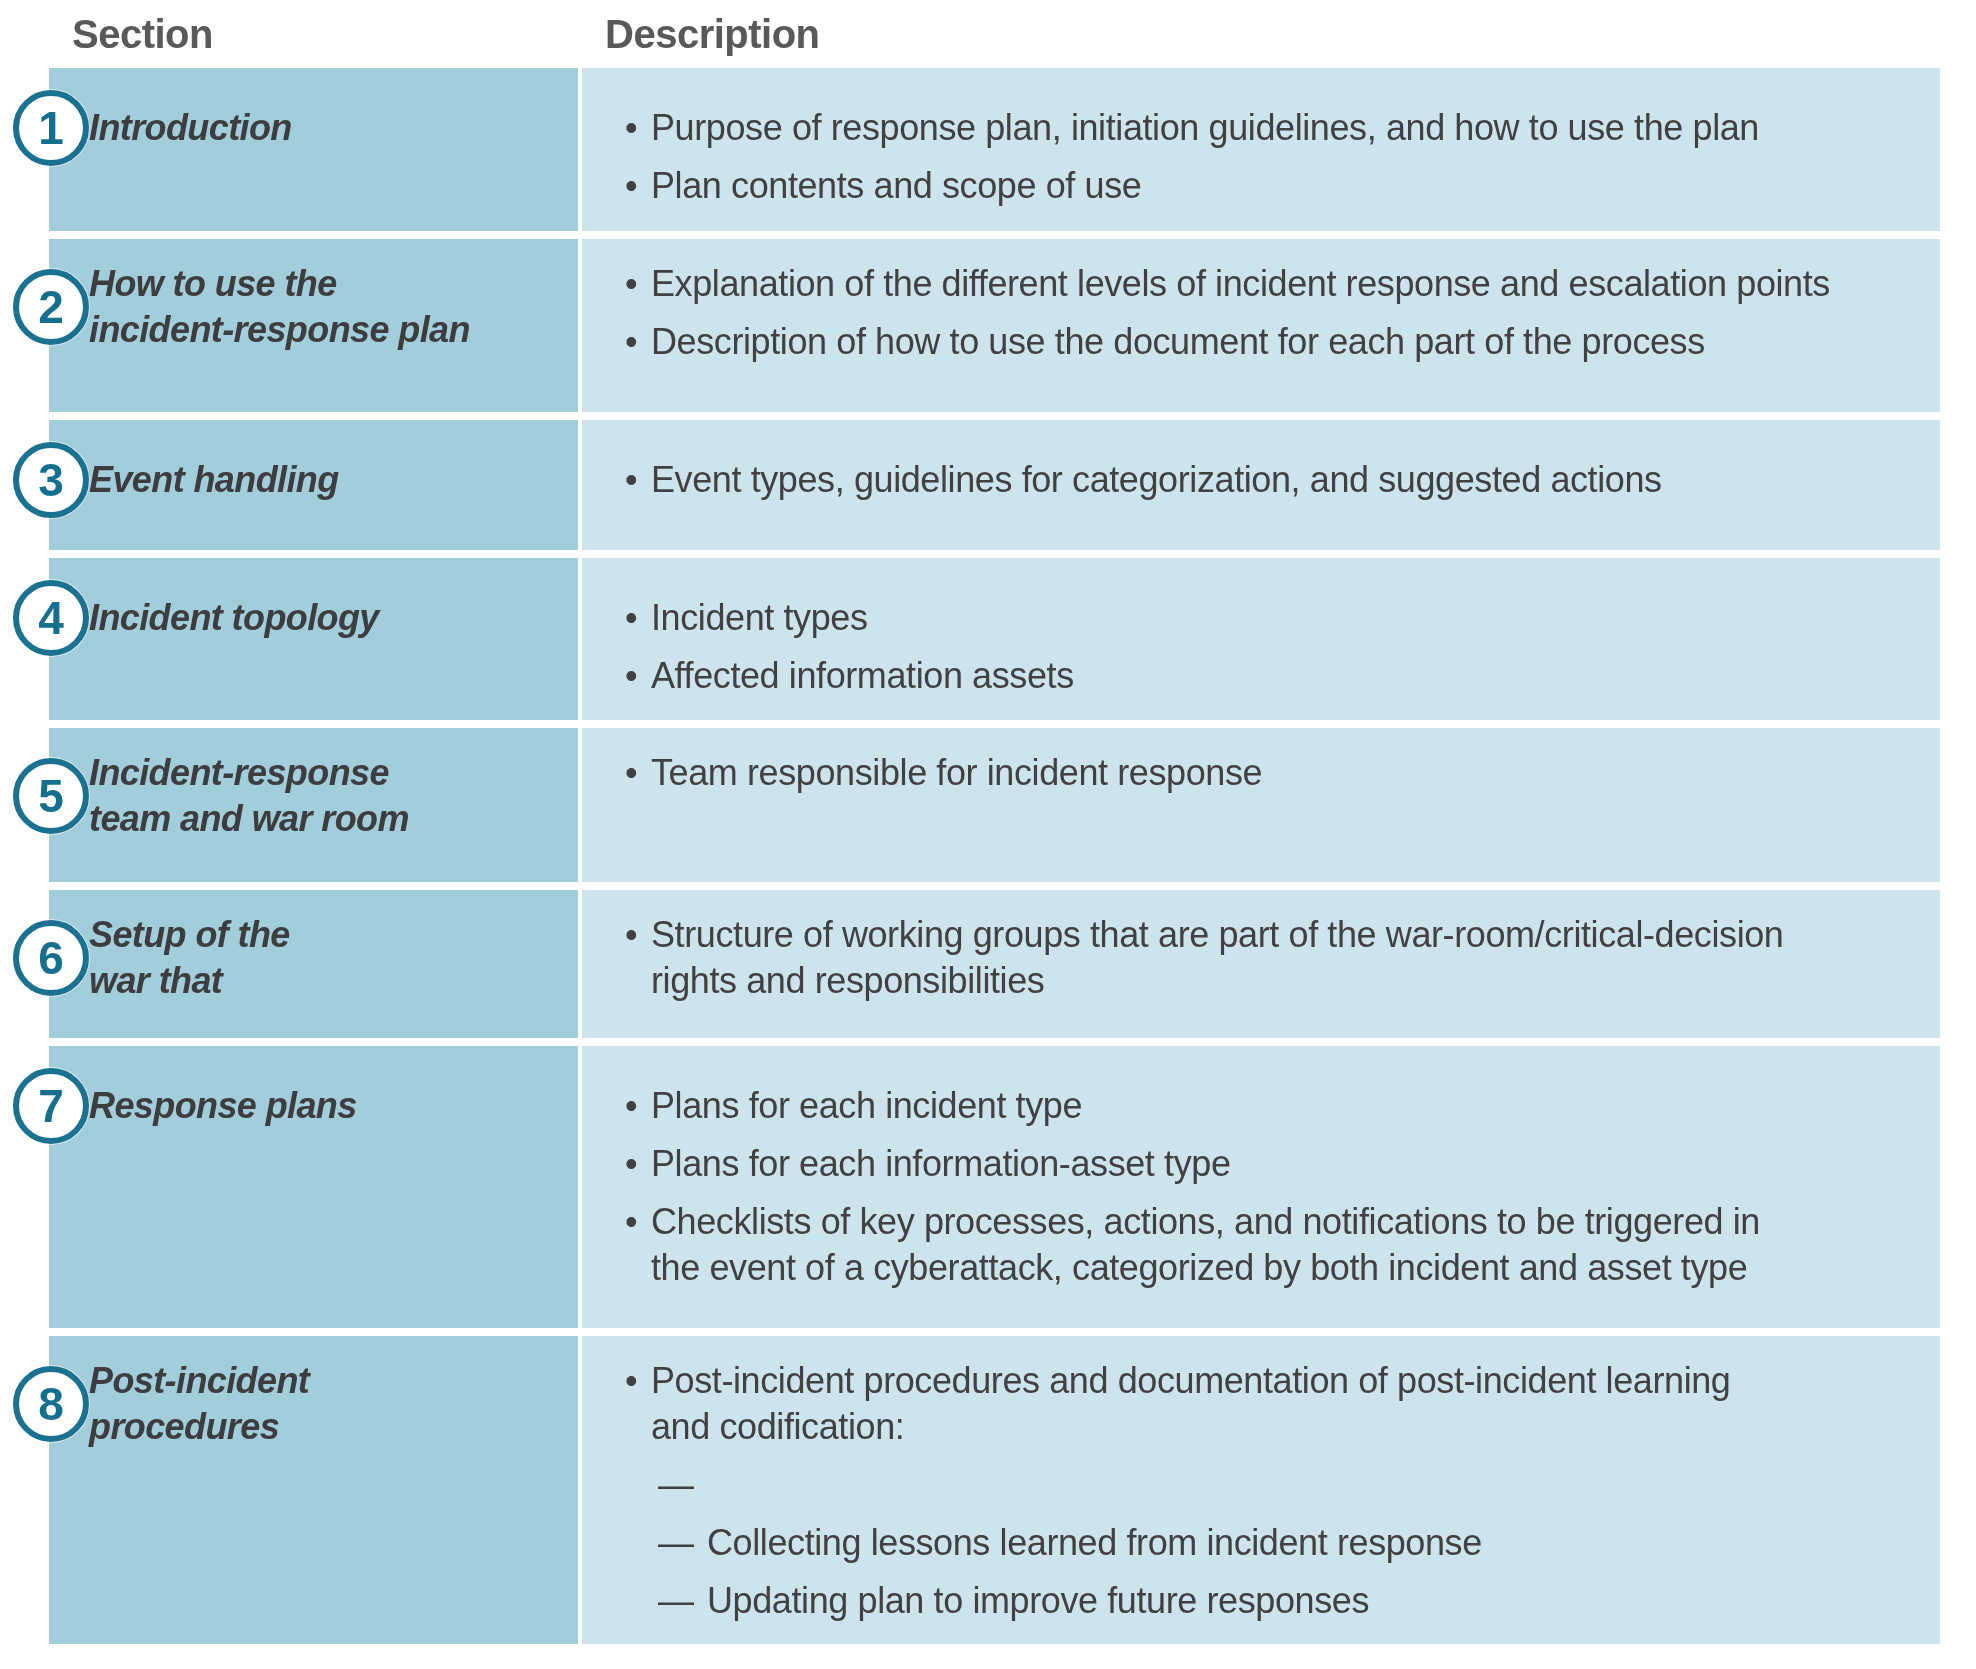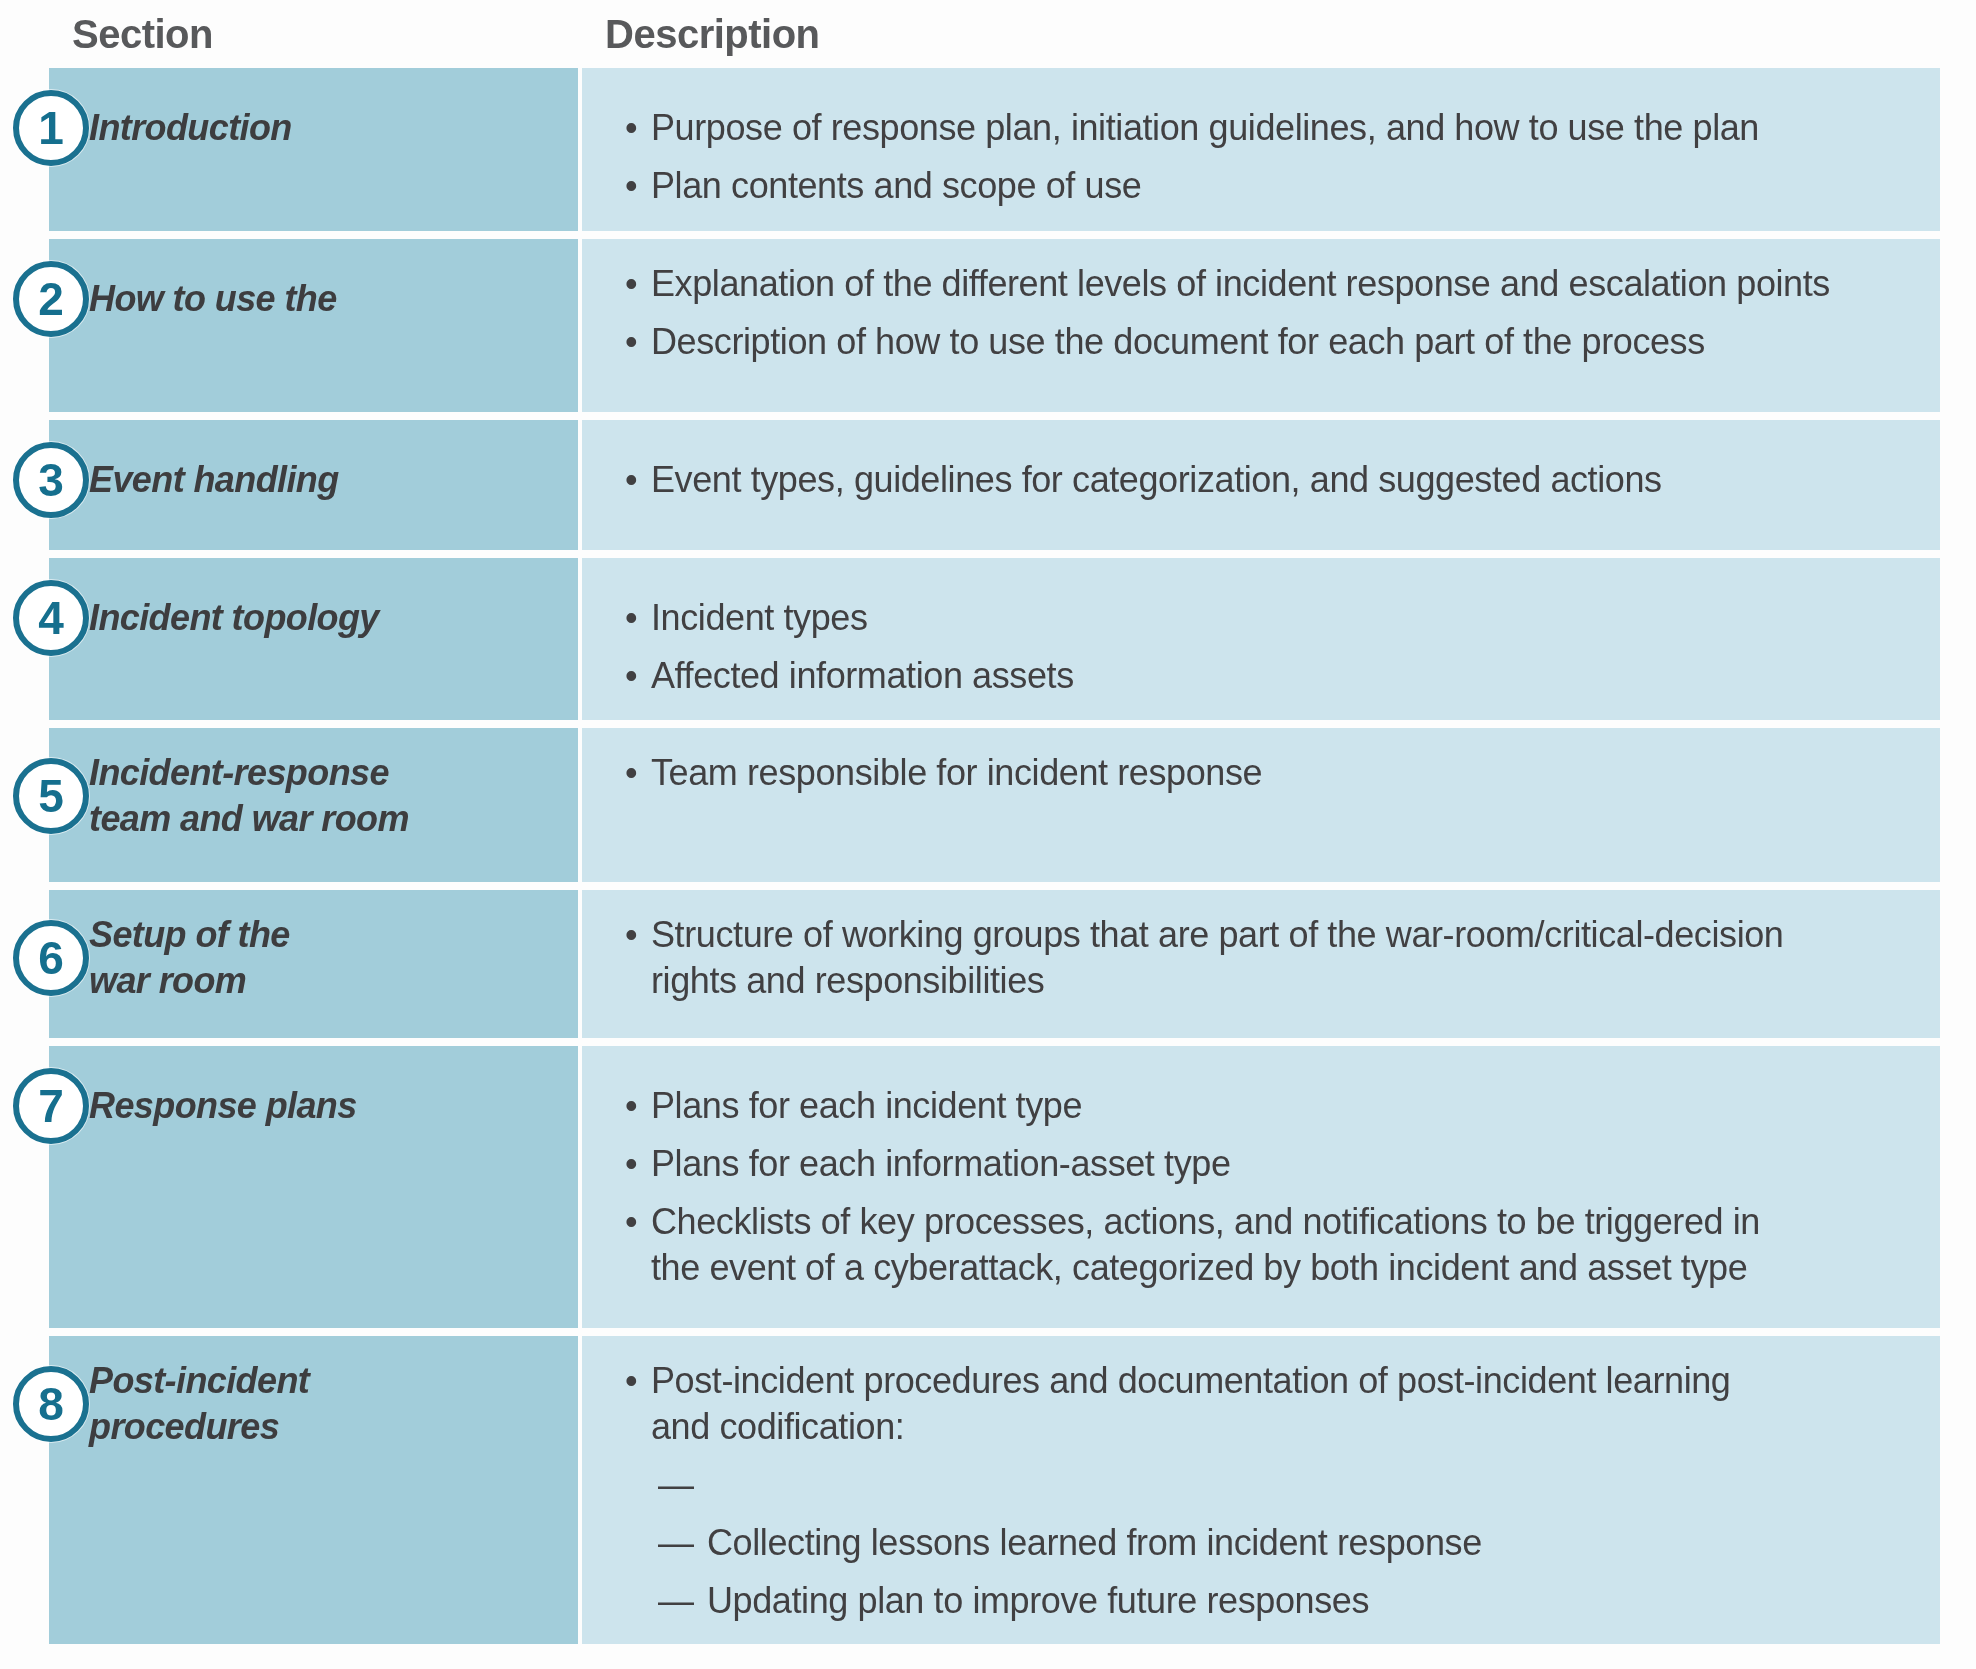--- a/index.html
+++ b/index.html
@@ -90,20 +90,21 @@
   </div>
 
   <div class="row tall-title">
     <div class="section-cell">
       <div class="section-head">
         <div class="num-circle">
           <span>2</span>
         </div>
         <div class="section-title">
                 <div>How to use the</div>
+                <div>incident-response plan</div>
               </div>
       </div>
     </div>
     <div class="desc-cell">
       <div class="desc-list">
               <div class="item bullet">
                 <span class="marker">•</span>
                 <span class="txt">Explanation of the different levels of incident response and escalation points</span>
               </div>
               <div class="item bullet">
@@ -183,21 +184,21 @@
   </div>
 
   <div class="row tall-title">
     <div class="section-cell">
       <div class="section-head">
         <div class="num-circle">
           <span>6</span>
         </div>
         <div class="section-title">
                 <div>Setup of the</div>
-                <div>war room</div>
+                <div>war that</div>
               </div>
       </div>
     </div>
     <div class="desc-cell">
       <div class="desc-list">
               <div class="item bullet">
                 <span class="marker">•</span>
                 <span class="txt">Structure of working groups that are part of the war-room/critical-decision
 rights and responsibilities</span>
               </div>

